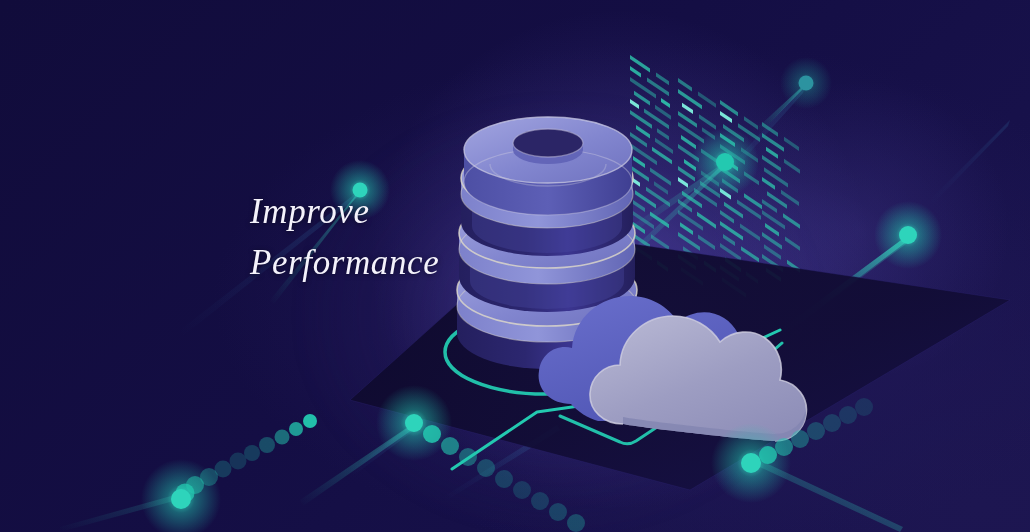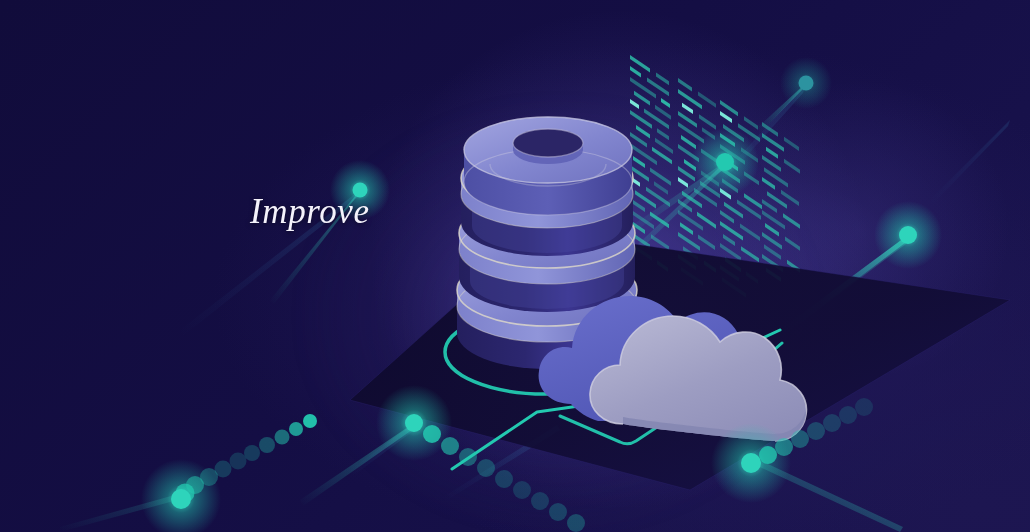--- a/index.html
+++ b/index.html
@@ -385,15 +385,16 @@
       <g>
         <circle cx="908" cy="235" r="34" fill="url(#gNodeGlow)"></circle>
         <circle cx="908" cy="235" r="9" fill="#2ed4bb"></circle>
       </g>
 
     </g>
   </svg>
 
   <div class="headline">
     <div>Improve</div>
+    <div>Performance</div>
   </div>
 
 </div>
 
 </body></html>

